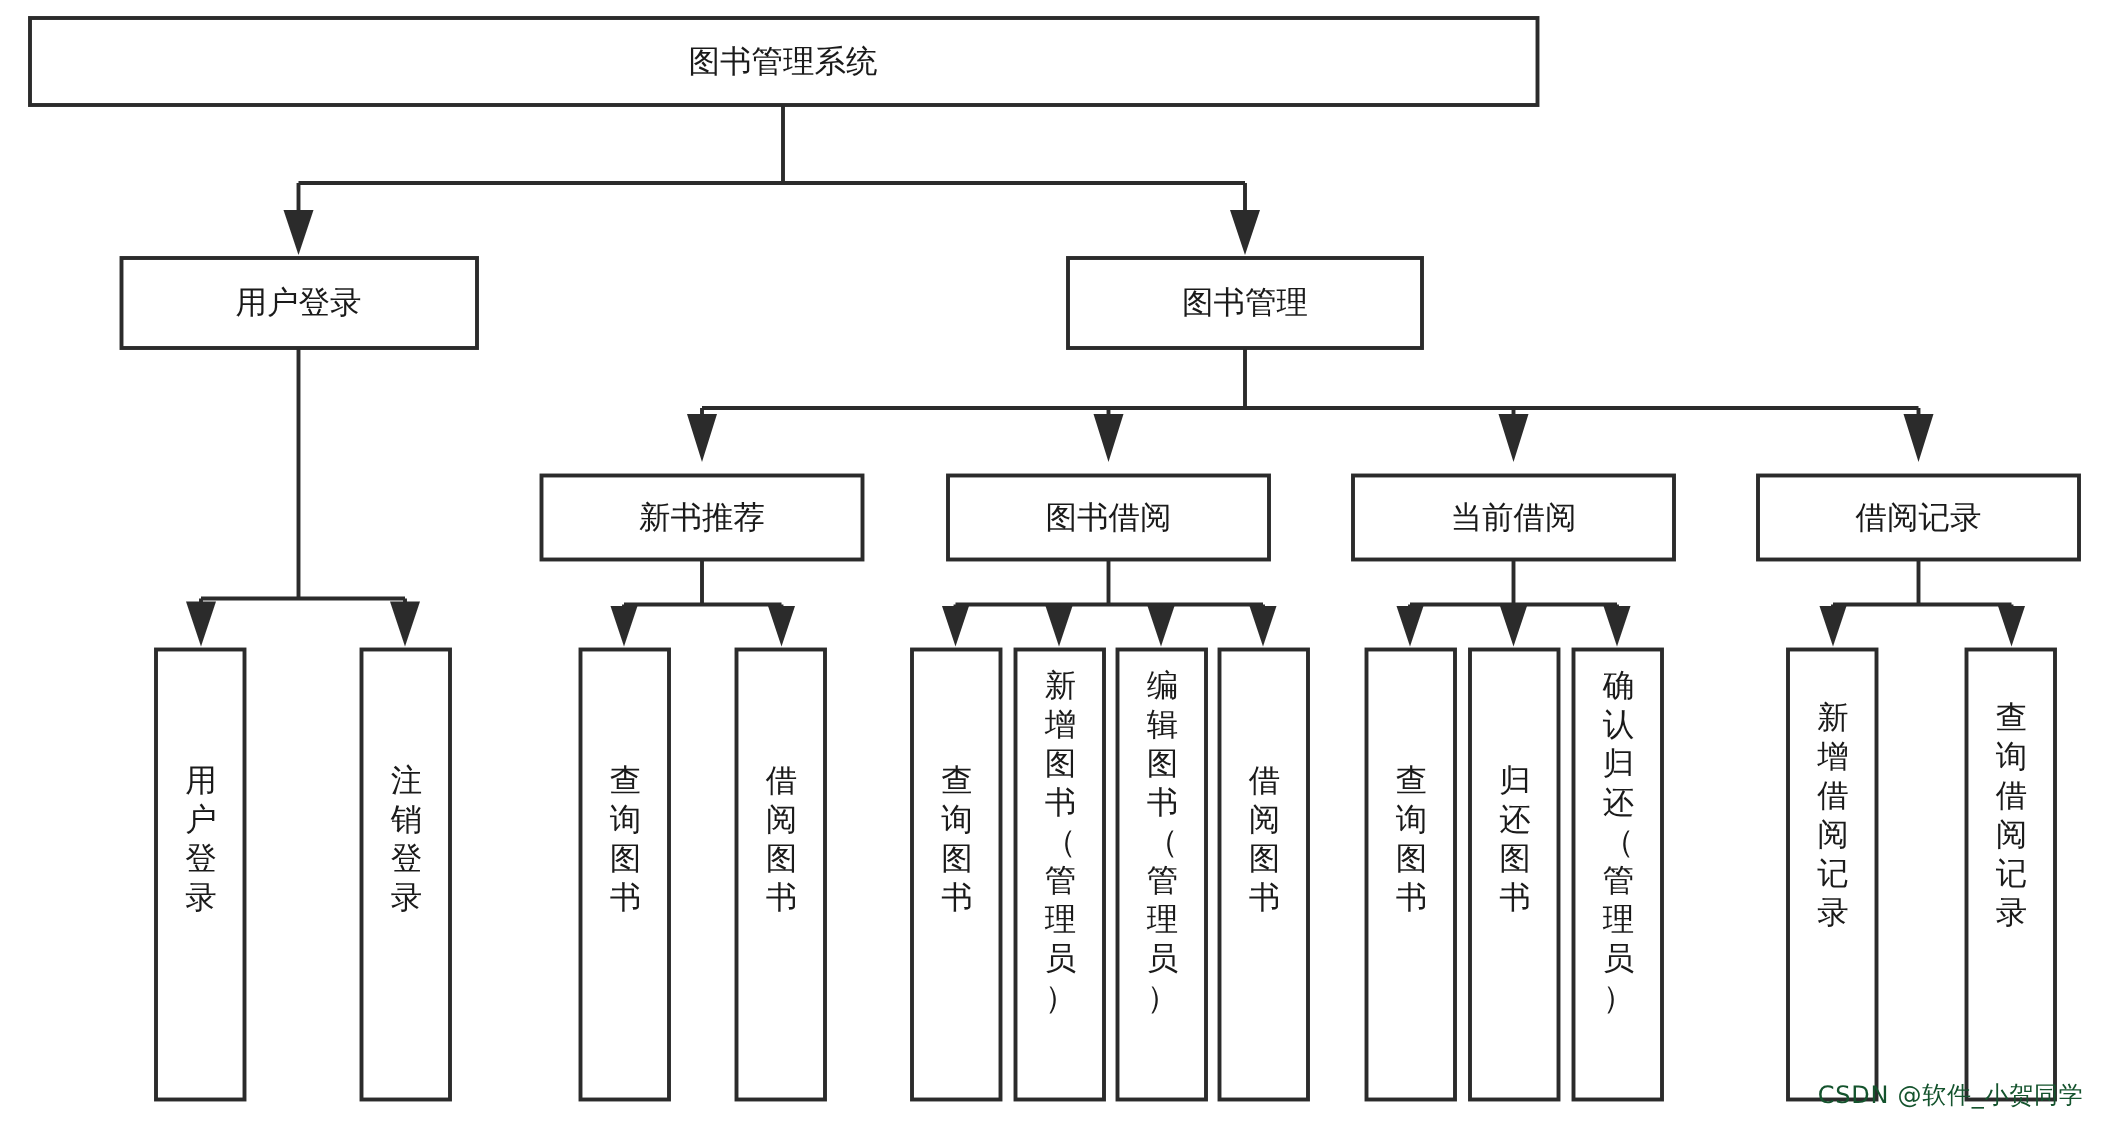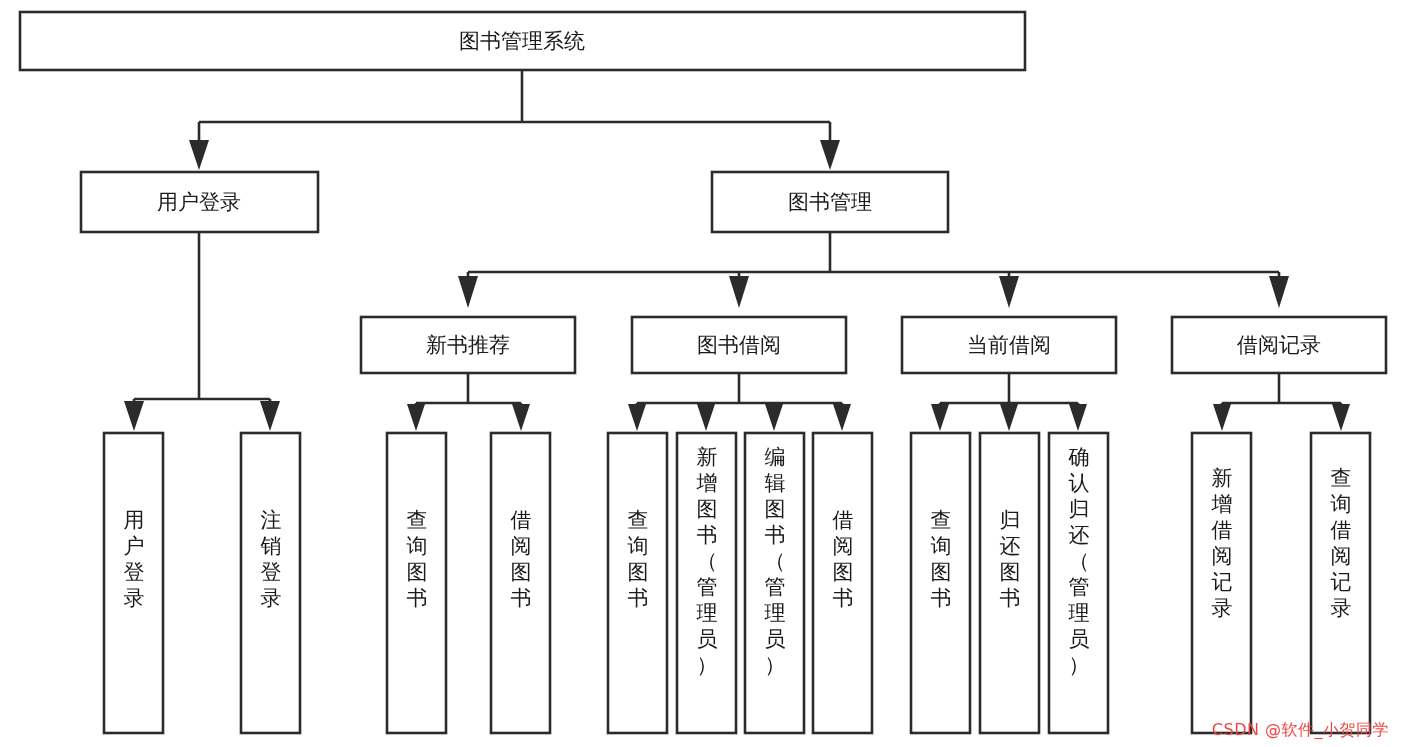--- a/index.html
+++ b/index.html
@@ -52,21 +52,21 @@
     font-size: 21px;
     fill: #1a1a1a;
     text-anchor: middle;
   }
   .watermark {
     position: absolute;
     right: 16px;
     bottom: 6px;
     font-family: "DejaVu Sans", "Liberation Sans", sans-serif;
     font-size: 16px;
-    color: #ef4444;
+    color: #14532d;
     letter-spacing: 0.5px;
     white-space: nowrap;
     user-select: none;
   }
 </style>
 </head>
 <body>
 
 <div id="diagram-root">
 

